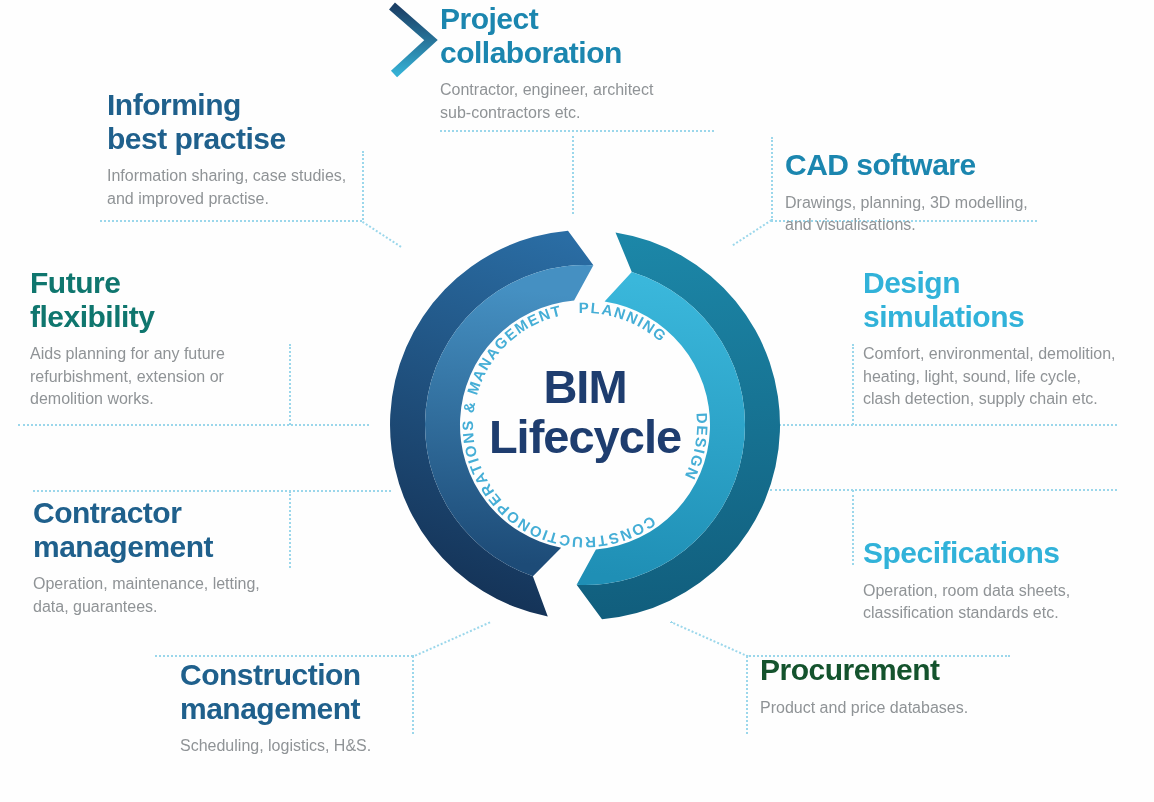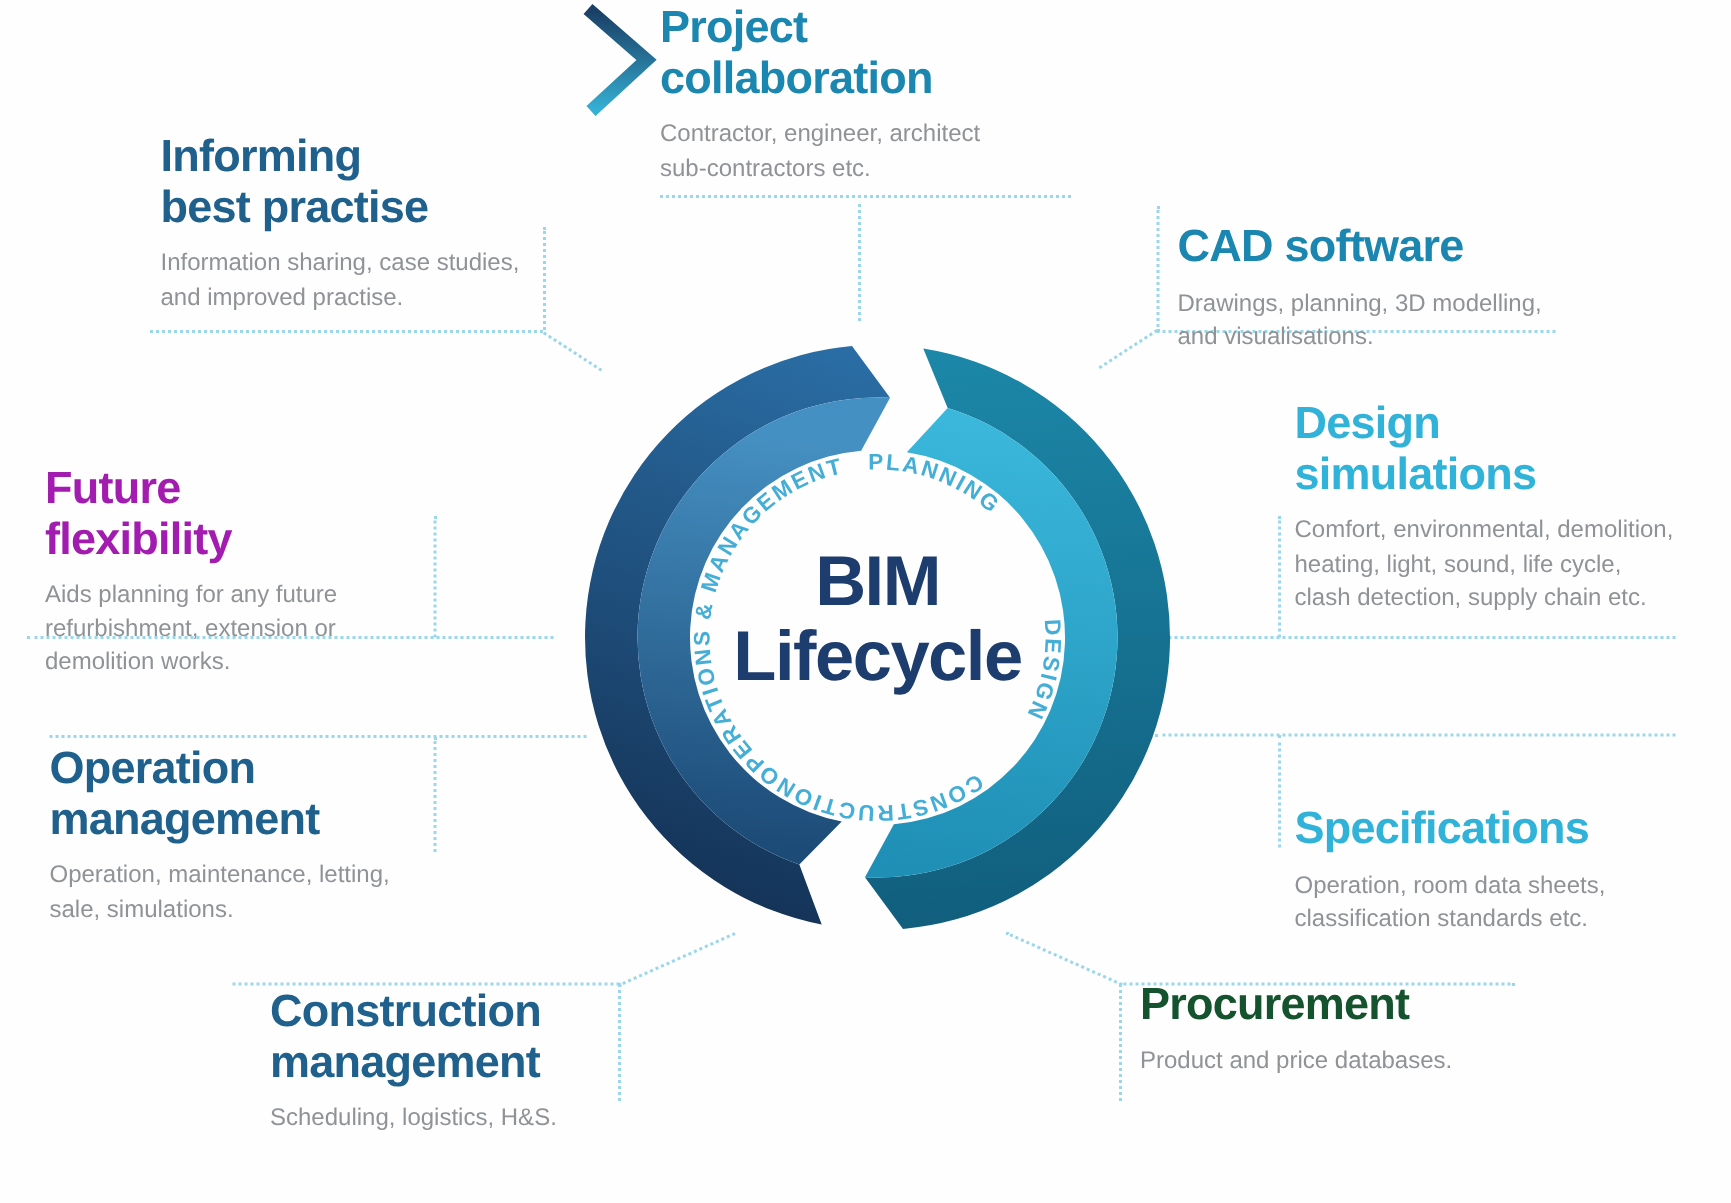--- a/index.html
+++ b/index.html
@@ -129,40 +129,40 @@
 and improved practise.</p>
   </div>
 
   <div class="section" style="left:785px;top:128px">
     <h2 class="title" style="color: rgb(27, 134, 175); margin-top: 20px;">CAD software</h2>
     <p class="desc">Drawings, planning, 3D modelling,
 and visualisations.</p>
   </div>
 
   <div class="section" style="left:30px;top:266px">
-    <h2 class="title" style="color: #a21caf; margin-top: 43px;">Future
+    <h2 class="title" style="color: #0f766e;">Future
 flexibility</h2>
     <p class="desc">Aids planning for any future
 refurbishment, extension or
 demolition works.</p>
   </div>
 
   <div class="section" style="left:863px;top:266px">
     <h2 class="title" style="color: rgb(49, 178, 217);">Design
 simulations</h2>
     <p class="desc">Comfort, environmental, demolition,
 heating, light, sound, life cycle,
 clash detection, supply chain etc.</p>
   </div>
 
   <div class="section" style="left:33px;top:496px">
-    <h2 class="title" style="color: rgb(31, 96, 140);">Operation
+    <h2 class="title" style="color: rgb(31, 96, 140);">Contractor
 management</h2>
     <p class="desc">Operation, maintenance, letting,
-sale, simulations.</p>
+data, guarantees.</p>
   </div>
 
   <div class="section" style="left:863px;top:492px">
     <h2 class="title" style="color: rgb(49, 178, 217); margin-top: 44px;">Specifications</h2>
     <p class="desc">Operation, room data sheets,
 classification standards etc.</p>
   </div>
 
   <div class="section" style="left:180px;top:658px">
     <h2 class="title" style="color: rgb(31, 96, 140);">Construction

